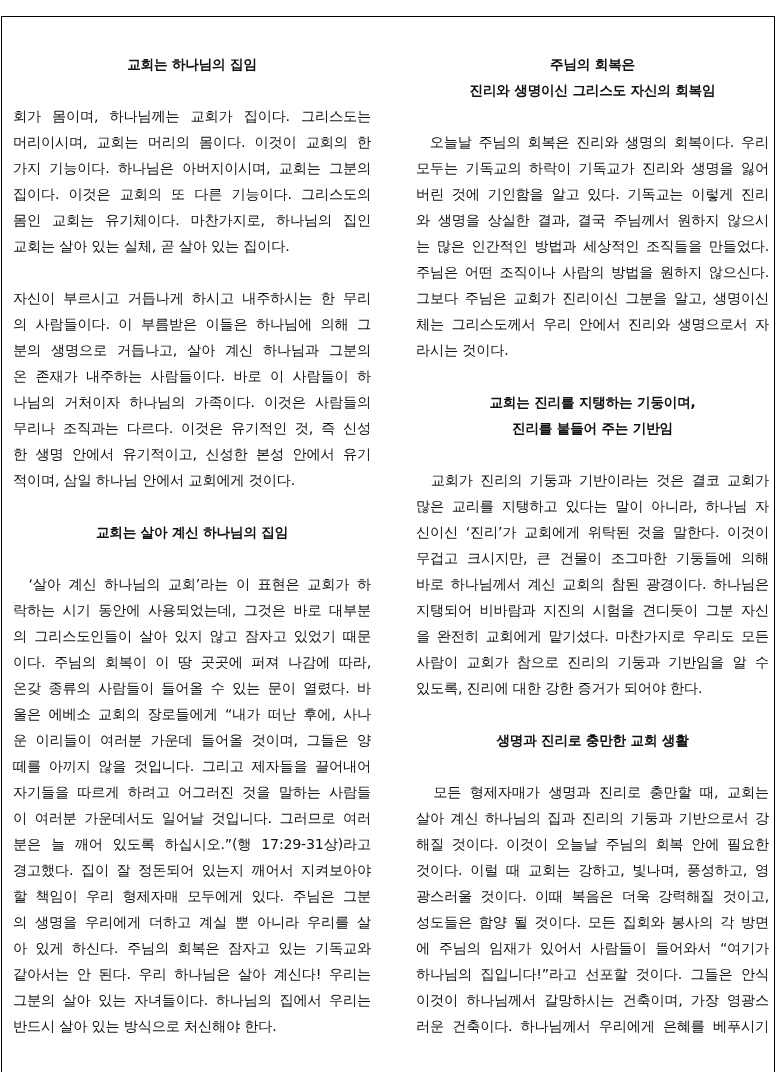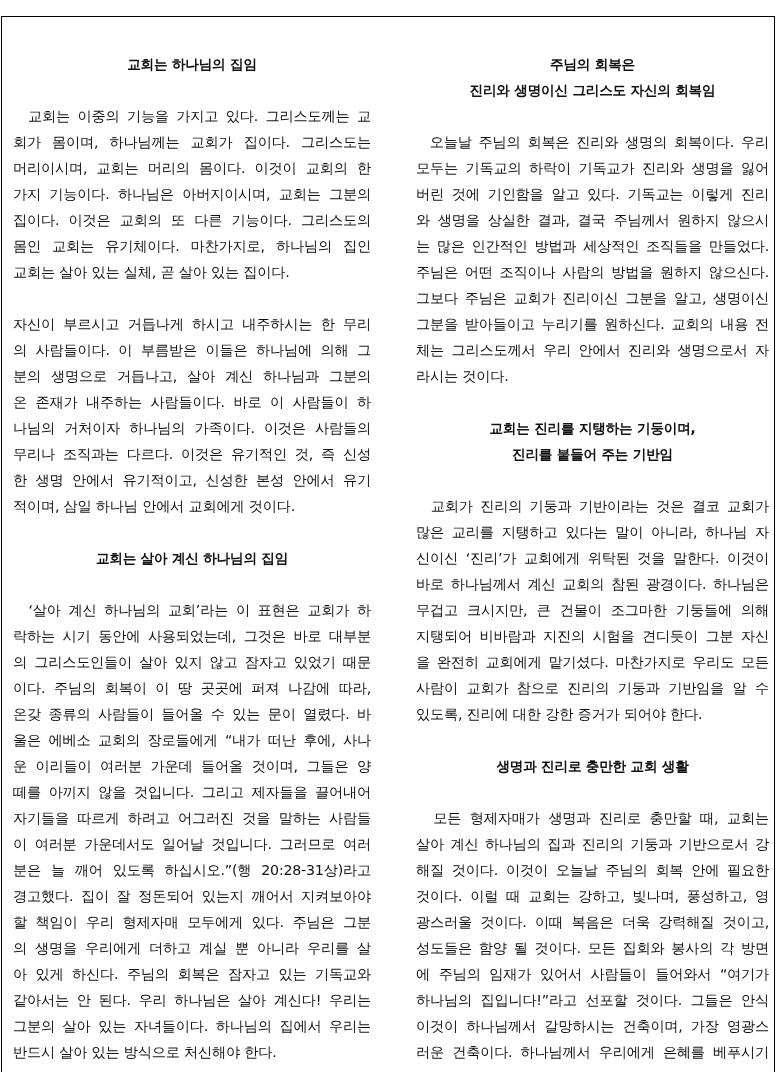--- a/index.html
+++ b/index.html
@@ -42,21 +42,20 @@
 
 <div class="page">
 
   <div class="col col-left">
     <div style="height:34px"></div>
     <div class="heading">
       <span class="line last" style="text-align:center;text-align-last:center">교회는 하나님의 집임</span>
     </div>
     <div style="height:26px"></div>
     <div class="para">
-      <span class="line" style="white-space:pre">  교회는 이중의 기능을 가지고 있다. 그리스도께는 교</span>
       <span class="line">회가 몸이며, 하나님께는 교회가 집이다. 그리스도는</span>
       <span class="line">머리이시며, 교회는 머리의 몸이다. 이것이 교회의 한</span>
       <span class="line">가지 기능이다. 하나님은 아버지이시며, 교회는 그분의</span>
       <span class="line">집이다. 이것은 교회의 또 다른 기능이다. 그리스도의</span>
       <span class="line">몸인 교회는 유기체이다. 마찬가지로, 하나님의 집인</span>
       <span class="line last">교회는 살아 있는 실체, 곧 살아 있는 집이다.</span>
     </div>
     <div style="height:26px"></div>
     <div class="para">
       <span class="line">자신이 부르시고 거듭나게 하시고 내주하시는 한 무리</span>
@@ -77,21 +76,21 @@
       <span class="line" style="white-space:pre">  ‘살아 계신 하나님의 교회’라는 이 표현은 교회가 하</span>
       <span class="line">락하는 시기 동안에 사용되었는데, 그것은 바로 대부분</span>
       <span class="line">의 그리스도인들이 살아 있지 않고 잠자고 있었기 때문</span>
       <span class="line">이다. 주님의 회복이 이 땅 곳곳에 퍼져 나감에 따라,</span>
       <span class="line">온갖 종류의 사람들이 들어올 수 있는 문이 열렸다. 바</span>
       <span class="line">울은 에베소 교회의 장로들에게 “내가 떠난 후에, 사나</span>
       <span class="line">운 이리들이 여러분 가운데 들어올 것이며, 그들은 양</span>
       <span class="line">떼를 아끼지 않을 것입니다. 그리고 제자들을 끌어내어</span>
       <span class="line">자기들을 따르게 하려고 어그러진 것을 말하는 사람들</span>
       <span class="line">이 여러분 가운데서도 일어날 것입니다. 그러므로 여러</span>
-      <span class="line">분은 늘 깨어 있도록 하십시오.”(행 20:28-31상)라고</span>
+      <span class="line">분은 늘 깨어 있도록 하십시오.”(행 17:29-31상)라고</span>
       <span class="line">경고했다. 집이 잘 정돈되어 있는지 깨어서 지켜보아야</span>
       <span class="line">할 책임이 우리 형제자매 모두에게 있다. 주님은 그분</span>
       <span class="line">의 생명을 우리에게 더하고 계실 뿐 아니라 우리를 살</span>
       <span class="line">아 있게 하신다. 주님의 회복은 잠자고 있는 기독교와</span>
       <span class="line">같아서는 안 된다. 우리 하나님은 살아 계신다! 우리는</span>
       <span class="line">그분의 살아 있는 자녀들이다. 하나님의 집에서 우리는</span>
       <span class="line last">반드시 살아 있는 방식으로 처신해야 한다.</span>
     </div>
   </div>
 
@@ -103,36 +102,35 @@
     </div>
     <div style="height:26px"></div>
     <div class="para">
       <span class="line" style="white-space:pre">  오늘날 주님의 회복은 진리와 생명의 회복이다. 우리</span>
       <span class="line">모두는 기독교의 하락이 기독교가 진리와 생명을 잃어</span>
       <span class="line">버린 것에 기인함을 알고 있다. 기독교는 이렇게 진리</span>
       <span class="line">와 생명을 상실한 결과, 결국 주님께서 원하지 않으시</span>
       <span class="line">는 많은 인간적인 방법과 세상적인 조직들을 만들었다.</span>
       <span class="line">주님은 어떤 조직이나 사람의 방법을 원하지 않으신다.</span>
       <span class="line">그보다 주님은 교회가 진리이신 그분을 알고, 생명이신</span>
-      <span class="line">그분을 받아들이고 누리기를 원하신다. 교회의 내용 전</span>
       <span class="line">체는 그리스도께서 우리 안에서 진리와 생명으로서 자</span>
       <span class="line last">라시는 것이다.</span>
     </div>
     <div style="height:26px"></div>
     <div class="heading">
       <span class="line last" style="text-align:center;text-align-last:center">교회는 진리를 지탱하는 기둥이며,</span>
       <span class="line last" style="text-align:center;text-align-last:center">진리를 붙들어 주는 기반임</span>
     </div>
     <div style="height:26px"></div>
     <div class="para">
       <span class="line" style="white-space:pre">  교회가 진리의 기둥과 기반이라는 것은 결코 교회가</span>
       <span class="line">많은 교리를 지탱하고 있다는 말이 아니라, 하나님 자</span>
       <span class="line">신이신 ‘진리’가 교회에게 위탁된 것을 말한다. 이것이</span>
+      <span class="line">무겁고 크시지만, 큰 건물이 조그마한 기둥들에 의해</span>
       <span class="line">바로 하나님께서 계신 교회의 참된 광경이다. 하나님은</span>
-      <span class="line">무겁고 크시지만, 큰 건물이 조그마한 기둥들에 의해</span>
       <span class="line">지탱되어 비바람과 지진의 시험을 견디듯이 그분 자신</span>
       <span class="line">을 완전히 교회에게 맡기셨다. 마찬가지로 우리도 모든</span>
       <span class="line">사람이 교회가 참으로 진리의 기둥과 기반임을 알 수</span>
       <span class="line last">있도록, 진리에 대한 강한 증거가 되어야 한다.</span>
     </div>
     <div style="height:26px"></div>
     <div class="heading">
       <span class="line last" style="text-align:center;text-align-last:center">생명과 진리로 충만한 교회 생활</span>
     </div>
     <div style="height:26px"></div>

